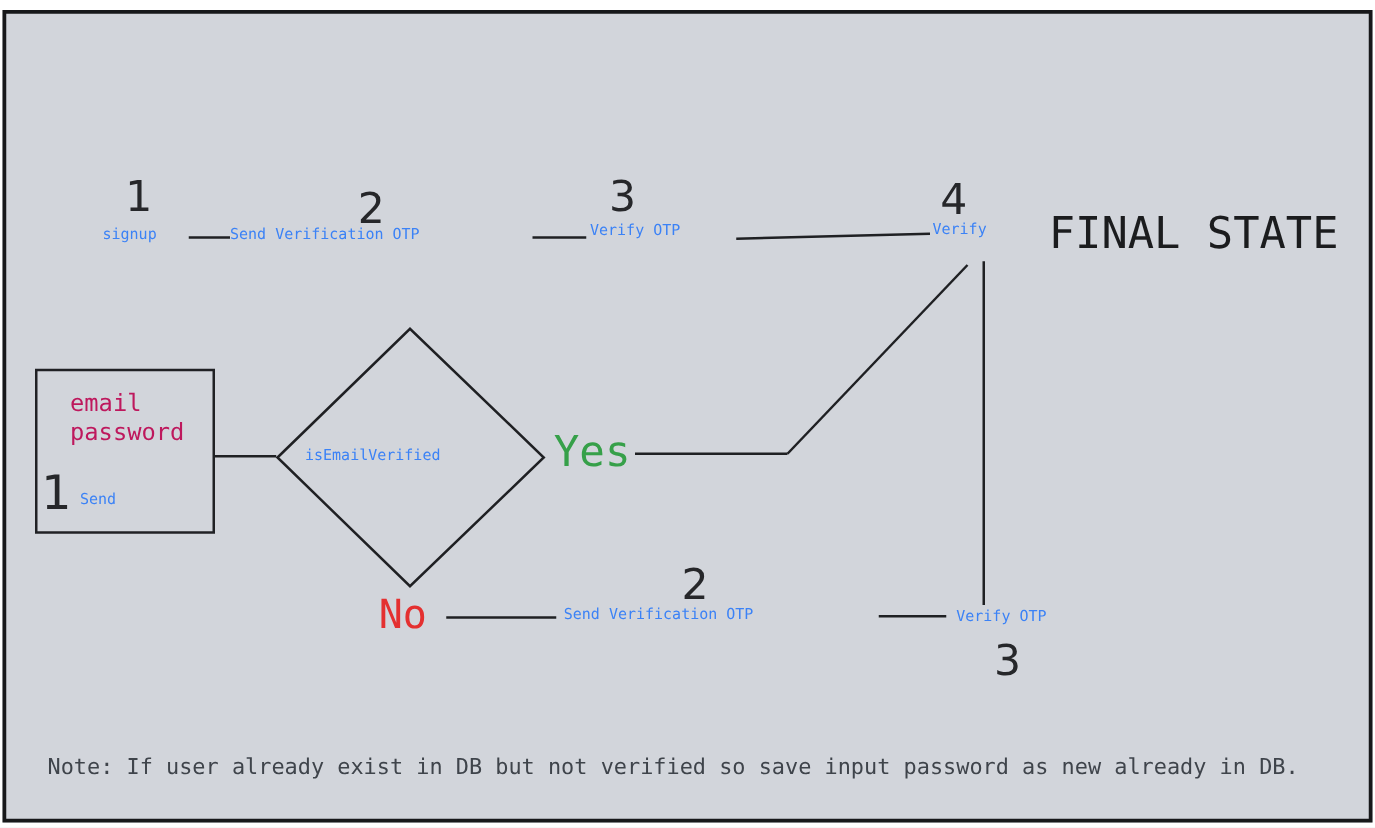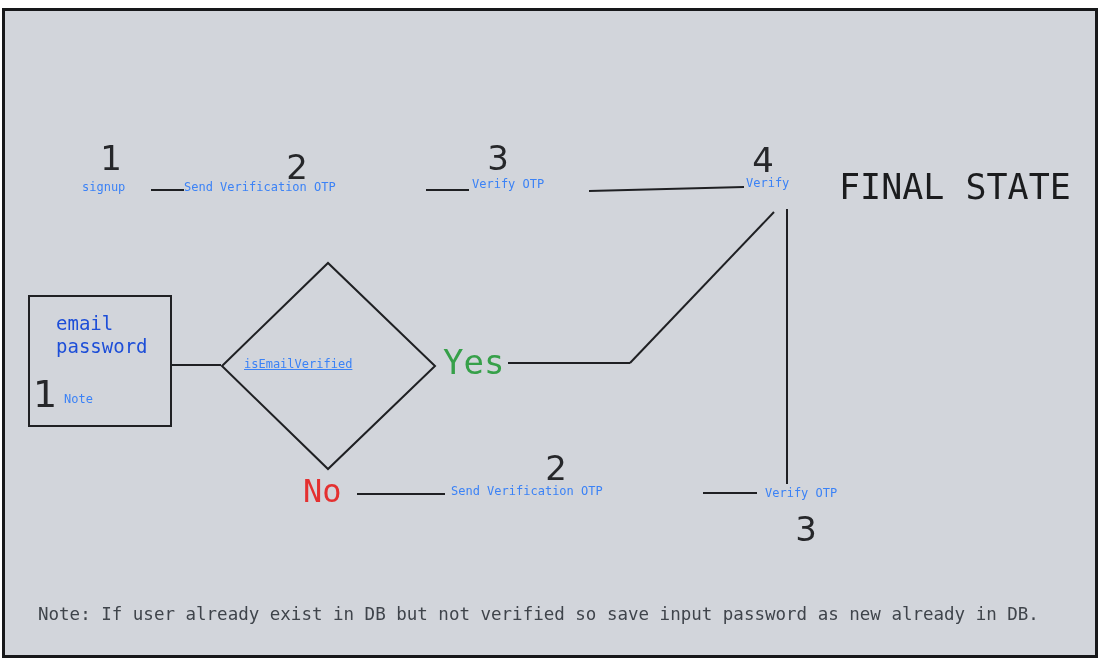--- a/index.html
+++ b/index.html
@@ -16,21 +16,21 @@
     font-size:34px;letter-spacing:3px;color:#8e959c;font-weight:bold;
   }
   .lbl{font-size:12px;color:#3b82f6;}
   .num{
     font-family:"DejaVu Sans", sans-serif;font-size:34px;color:#26272a;
     width:30px;text-align:center;
   }
   .final{font-size:35px;color:#1b1c1e;}
   .yes{font-size:34px;color:#36a049;}
   .no{font-size:32px;color:#e43030;}
-  .cred{font-size:19px;color:#1d4ed8;}
+  .cred{font-size:19px;color:#be185d;}
   .bignum{font-family:"DejaVu Sans", sans-serif;font-size:38px;color:#26272a;}
   .login-box{
     position:absolute;left:28px;top:295px;width:140px;height:128px;
     border:2px solid #202124;
   }
   .note{font-size:17.5px;color:#3f444b;}
   svg.wires{position:absolute;left:0;top:0;}
   svg.wires line, svg.wires polygon{stroke:#1f2023;stroke-width:2;fill:none;}
 </style>
 </head>
@@ -64,24 +64,24 @@
 
   <div class="abs num" style="left:748px;top:143px;">4</div>
   <div class="abs lbl" style="left:746px;top:177px;">Verify</div>
 
   <div class="abs final" style="left:839px;top:170px;">FINAL STATE</div>
 
   <div class="login-box">
     <div class="abs cred" style="left:26px;top:17px;">email</div>
     <div class="abs cred" style="left:26px;top:40px;">password</div>
     <div class="abs bignum" style="left:3px;top:78px;">1</div>
-    <div class="abs lbl" style="left:34px;top:96px;">Note</div>
+    <div class="abs lbl" style="left:34px;top:96px;">Send</div>
   </div>
 
-  <div class="abs lbl" style="left:244px;top:358px;text-decoration:underline;">isEmailVerified</div>
+  <div class="abs lbl" style="left:244px;top:358px;">isEmailVerified</div>
 
   <div class="abs yes" style="left:443px;top:345px;">Yes</div>
   <div class="abs no" style="left:303px;top:475px;">No</div>
 
   <div class="abs num" style="left:541px;top:451px;">2</div>
   <div class="abs lbl" style="left:451px;top:485px;">Send Verification OTP</div>
 
   <div class="abs lbl" style="left:765px;top:487px;">Verify OTP</div>
   <div class="abs num" style="left:791px;top:512px;">3</div>
 

